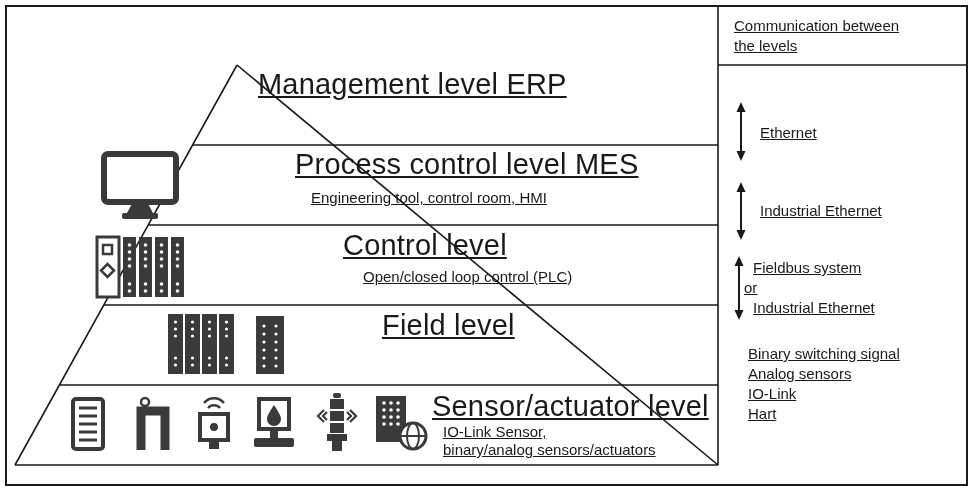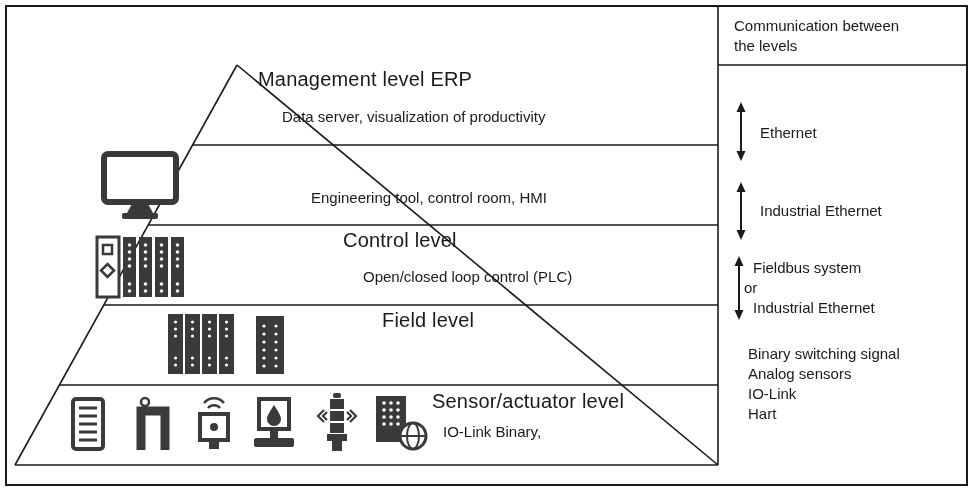--- a/index.html
+++ b/index.html
@@ -3,22 +3,22 @@
 <meta charset="utf-8">
 <style>
   html,body{margin:0;padding:0;background:#ffffff;}
   .canvas{
     position:relative;width:973px;height:491px;background:#ffffff;
     font-family:"Liberation Sans",sans-serif;color:#1a1a1a;overflow:hidden;
   }
   .frame{position:absolute;left:5px;top:5px;right:5px;bottom:5px;border:2px solid #1a1a1a;}
   .overlay{position:absolute;left:0;top:0;}
   .icon{position:absolute;}
-  .t{position:absolute;white-space:nowrap;color:#1a1a1a;}
-  .title{font-size:20px;letter-spacing:0.2px;}
+  .t{position:absolute;white-space:nowrap;color:#1a1a1a;text-decoration:underline;}
+  .title{font-size:29px;letter-spacing:0.2px;}
   .sub{font-size:15px;}
   .wrap{white-space:normal;line-height:1.35;}
 </style>
 </head>
 <body>
 
 <div class="canvas">
 
   <div class="frame"></div>
 
@@ -205,31 +205,32 @@
       <circle cx="12" cy="30" r="1.8"></circle>
         <circle cx="19" cy="30" r="1.8"></circle>
         <circle cx="26" cy="30" r="1.8"></circle>
     </g>
     <circle cx="41" cy="42" r="13" fill="#ffffff" stroke="#3a3a3a" stroke-width="3"></circle>
     <ellipse cx="41" cy="42" rx="6" ry="13" fill="none" stroke="#3a3a3a" stroke-width="2"></ellipse>
     <line x1="28" y1="42" x2="54" y2="42" stroke="#3a3a3a" stroke-width="2"></line>
   </svg>
 
   <div class="t title" style="left:258px;top:68px">Management level ERP</div>
-  <div class="t sub" style="left:282px;top:108px">Data server, visualization of productivity</div>
-
+
+  <div class="t title" style="left:295px;top:148px">Process control level MES</div>
   <div class="t sub" style="left:311px;top:189px">Engineering tool, control room, HMI</div>
 
   <div class="t title" style="left:343px;top:229px">Control level</div>
   <div class="t sub" style="left:363px;top:268px">Open/closed loop control (PLC)</div>
 
   <div class="t title" style="left:382px;top:309px">Field level</div>
 
   <div class="t title" style="left:432px;top:390px">Sensor/actuator level</div>
-  <div class="t sub" style="left:443px;top:423px">IO-Link Binary,</div>
+  <div class="t sub" style="left:443px;top:423px">IO-Link Sensor,</div>
+  <div class="t sub" style="left:443px;top:441px">binary/analog sensors/actuators</div>
 
   <div class="t sub wrap" style="left:734px;top:16px;width:185px">Communication between the levels</div>
 
   <div class="t sub" style="left:760px;top:124px">Ethernet</div>
   <div class="t sub" style="left:760px;top:202px">Industrial Ethernet</div>
 
   <div class="t sub" style="left:753px;top:259px">Fieldbus system</div>
   <div class="t sub" style="left:744px;top:279px">or</div>
   <div class="t sub" style="left:753px;top:299px">Industrial Ethernet</div>
 

